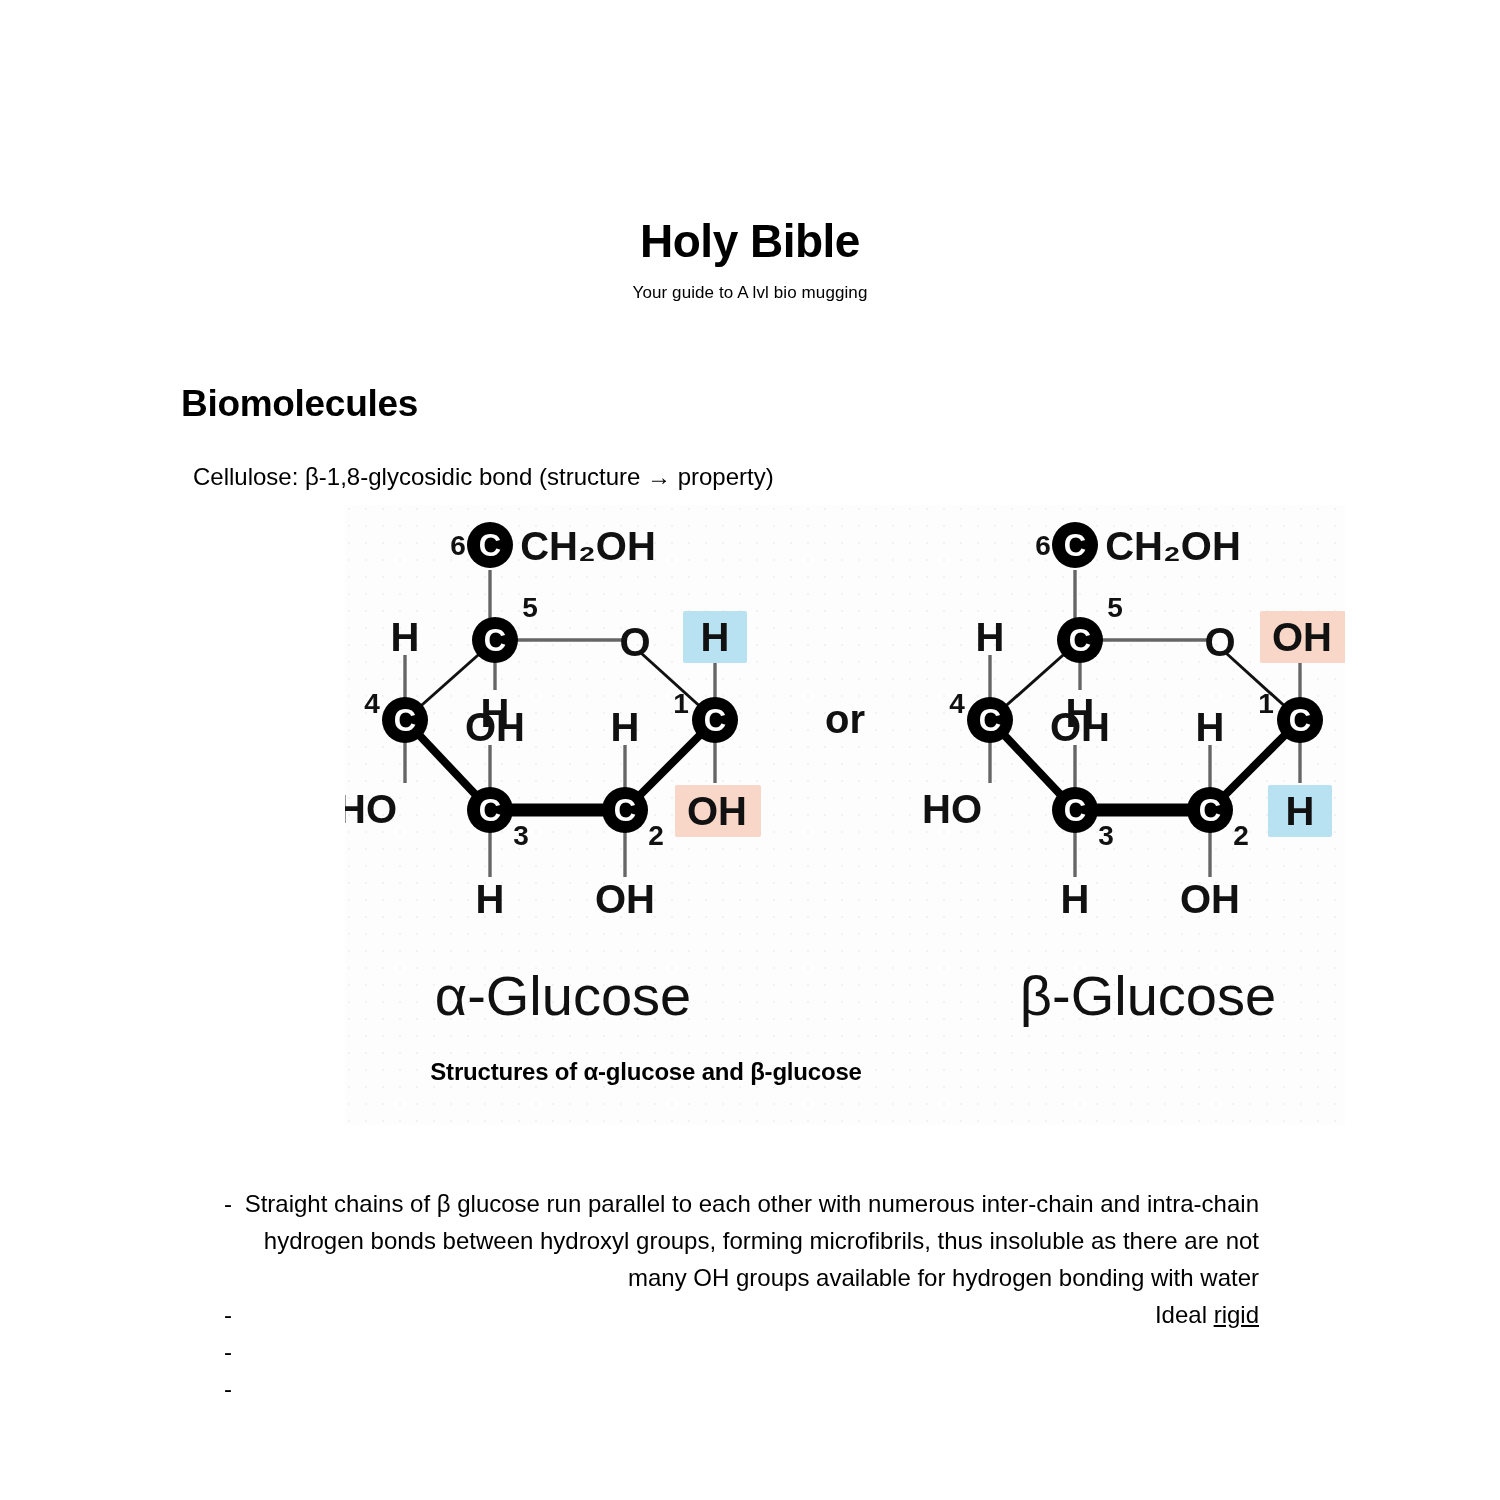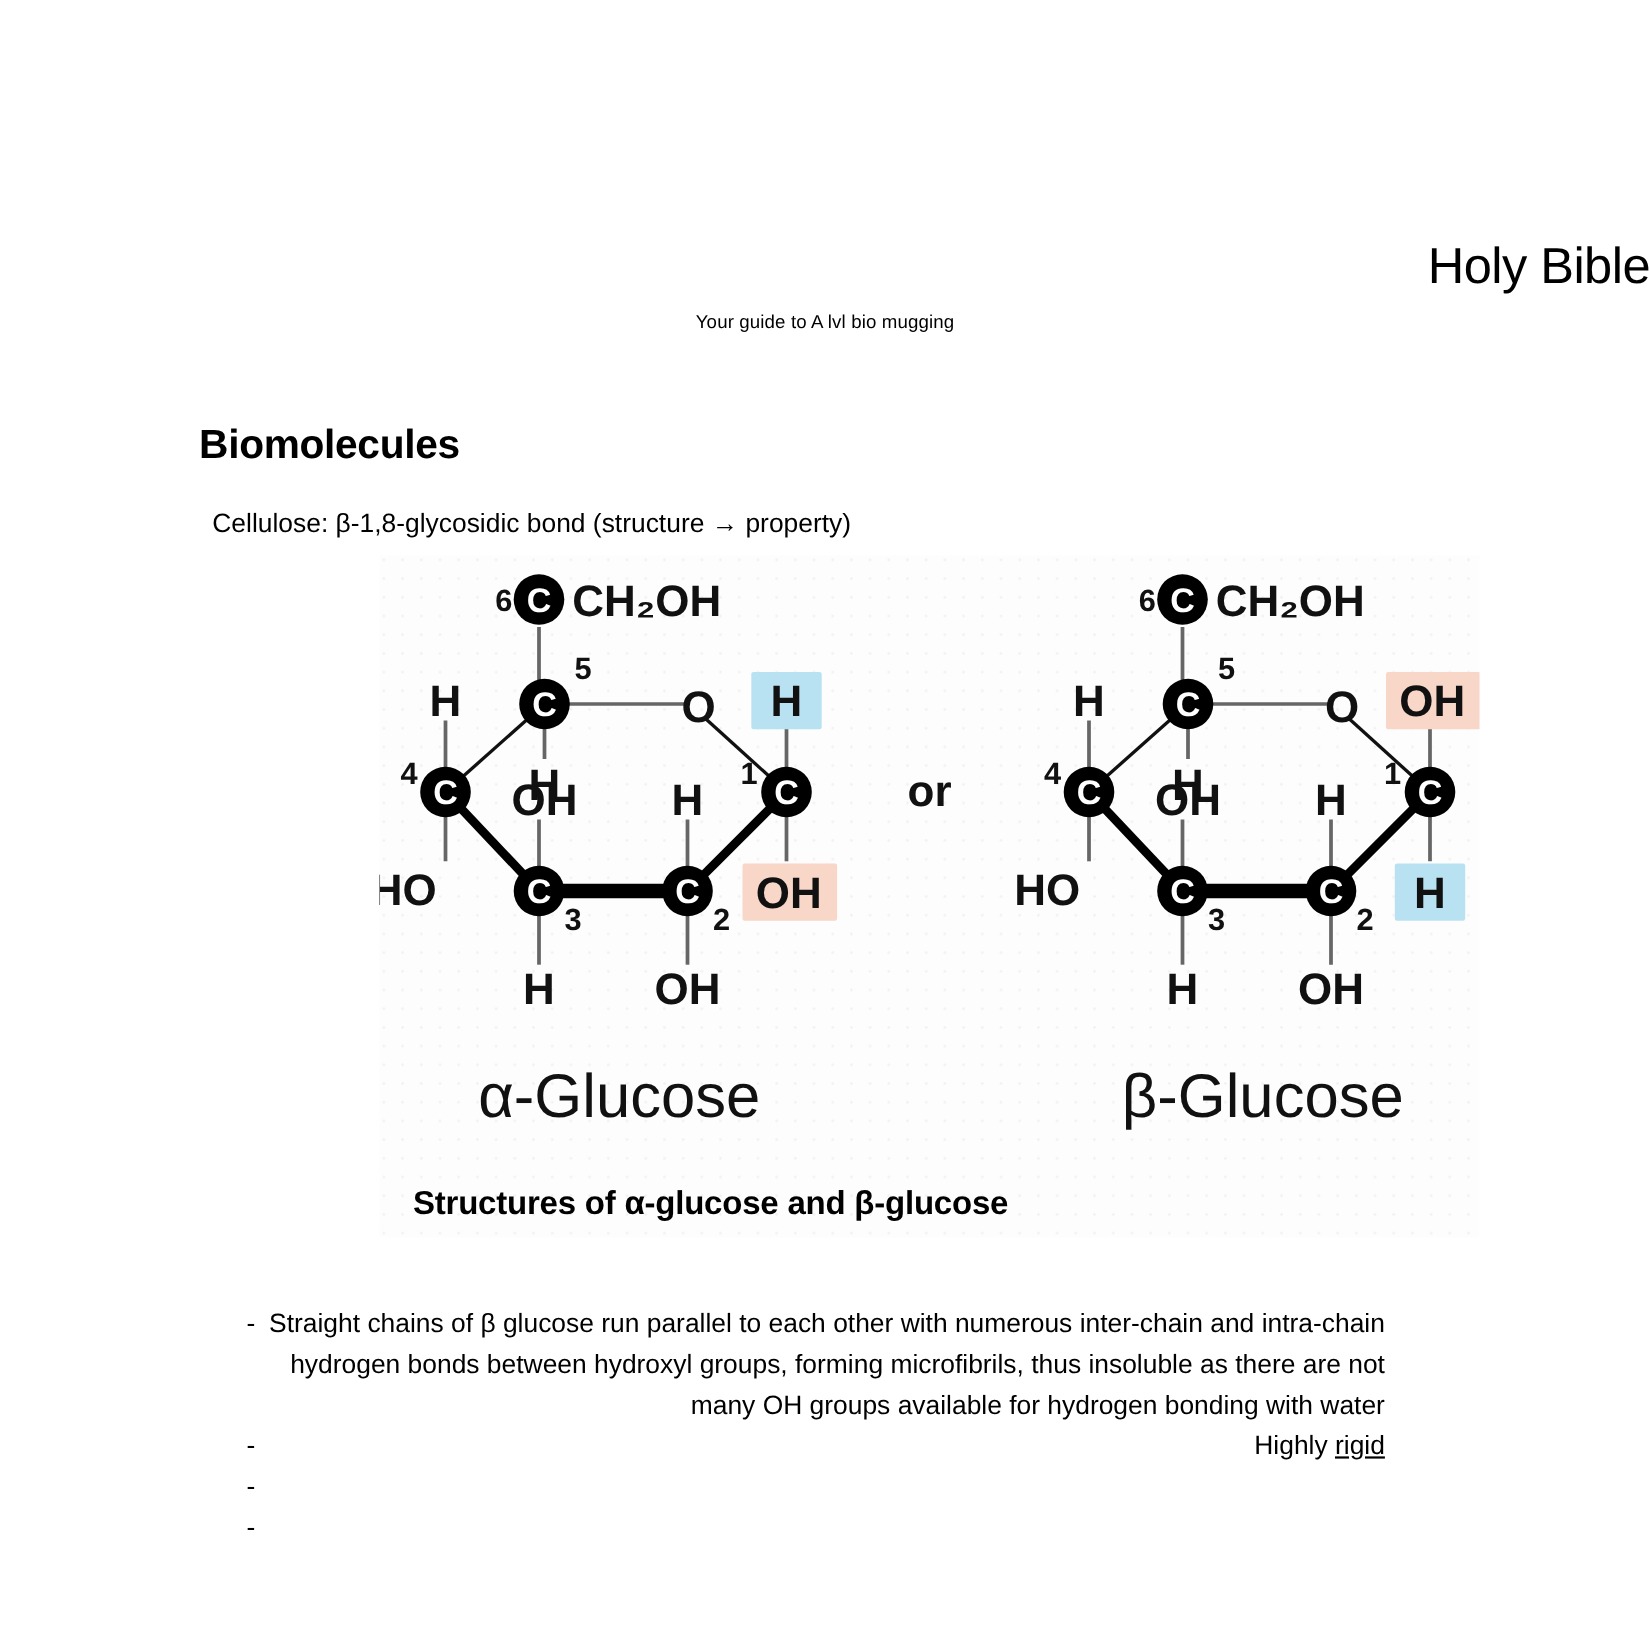--- a/index.html
+++ b/index.html
@@ -21,23 +21,23 @@
     inset: 0;
     padding: 0;
   }
 
   
   .doc-title {
     position: absolute;
     top: 216px;
     left: 0;
     width: 1500px;
-    text-align: right;
+    text-align: center;
     font-size: 46px;
-    font-weight: normal;
+    font-weight: bold;
     letter-spacing: -0.5px;
     line-height: 1.1;
   }
   .doc-subtitle {
     position: absolute;
     top: 283px;
     left: 0;
     width: 1500px;
     text-align: center;
     font-size: 17px;
@@ -85,24 +85,23 @@
     position: absolute;
     top: 0;
     left: 0;
   }
   .fig-caption {
     position: absolute;
     top: 1058px;
     left: 0;
     width: 1292px;
     text-align: center;
-    font-size: 30px;
+    font-size: 24px;
     font-weight: bold;
     letter-spacing: -0.2px;
-    margin-top: 20px;
   }
 
   
   .bullets {
     position: absolute;
     top: 1185px;
     left: 181px;
     width: 1160px;
     font-size: 24px;
     line-height: 37px;
@@ -306,21 +305,21 @@
 
   <div class="bullets">
 
     <div class="bullet-row">
       <div class="bullet-dash">-</div>
       <div class="bullet-text">Straight chains of β glucose run parallel to each other with numerous inter-chain and intra-chain hydrogen bonds between hydroxyl groups, forming microfibrils, thus insoluble as there are not many OH groups available for hydrogen bonding with water</div>
     </div>
 
     <div class="bullet-row">
       <div class="bullet-dash">-</div>
-      <div class="bullet-text"><span>Highly </span><span class="u">rigid</span></div>
+      <div class="bullet-text"><span>Ideal </span><span class="u">rigid</span></div>
     </div>
 
     <div class="bullet-row">
       <div class="bullet-dash">-</div>
     </div>
 
     <div class="bullet-row">
       <div class="bullet-dash">-</div>
     </div>
 

